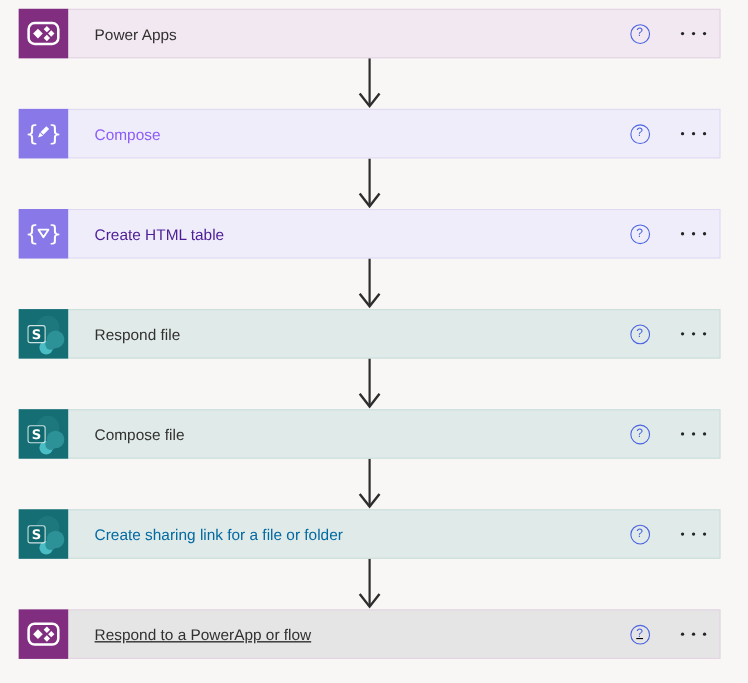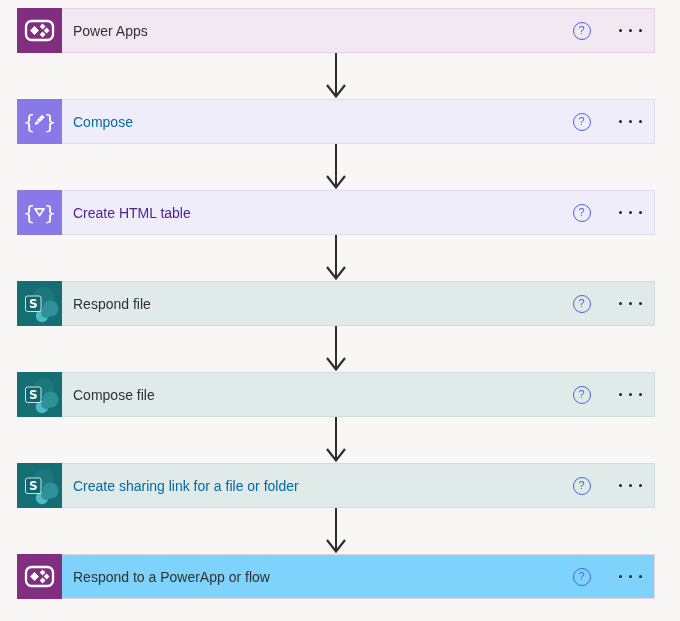--- a/index.html
+++ b/index.html
@@ -31,21 +31,21 @@
     width: 45px;
     height: 45px;
     flex: 0 0 45px;
     margin: -1px 0 -1px -1px;
     display: flex;
     align-items: center;
     justify-content: center;
   }
   .icon svg { display: block; }
   .label {
-    margin-left: 11px;
+    margin-left: 24px;
     font-size: 14px;
     color: #323130;
     white-space: nowrap;
     text-align: center;
   }
   .actions {
     margin-left: auto;
     display: flex;
     align-items: center;
     gap: 26px;
@@ -123,21 +123,21 @@
 
   <div class="step" style="background: rgb(240, 237, 251); border-color: rgb(223, 218, 242);">
     <div class="icon" style="background: rgb(137, 121, 232);">
     <svg width="45" height="45" viewBox="0 0 45 45">
       <text x="12" y="29.5" font-size="20" font-family="DejaVu Sans, sans-serif" fill="#FFFFFF" text-anchor="middle">{</text>
       <text x="33" y="29.5" font-size="20" font-family="DejaVu Sans, sans-serif" fill="#FFFFFF" text-anchor="middle">}</text>
       <line x1="21.2" y1="22.3" x2="26.4" y2="17.1" stroke="#FFFFFF" stroke-width="3.6"></line>
       <path d="M17.6 26 L19.3 21.4 L22.2 24.3 Z" fill="#FFFFFF"></path>
     </svg>
         </div>
-    <span class="label" style="color: #0369a1;">Compose</span>
+    <span class="label" style="color: #8b5cf6;">Compose</span>
     <div class="actions">
       <button class="help">?</button>
       <button class="menu">
         <span class="dot"></span>
         <span class="dot"></span>
         <span class="dot"></span>
       </button>
     </div>
   </div>
 
@@ -254,21 +254,21 @@
     </div>
   </div>
 
   <div class="connector">
     <svg width="28" height="46" viewBox="0 0 28 46">
       <line x1="14" y1="0" x2="14" y2="43" stroke="currentColor" stroke-width="2"></line>
       <polyline points="5,32 14,43.5 23,32" fill="none" stroke="currentColor" stroke-width="2.2"></polyline>
     </svg>
   </div>
 
-  <div class="step" style="background: #7dd3fc; border-color: rgb(227, 211, 225);">
+  <div class="step" style="background: #e5e5e5; border-color: rgb(227, 211, 225); text-decoration: underline;">
     <div class="icon" style="background: rgb(129, 46, 129);">
     <svg width="45" height="45" viewBox="0 0 45 45">
       <rect x="9" y="13" width="27" height="19" rx="5.5" fill="none" stroke="#FFFFFF" stroke-width="2.3"></rect>
       <path d="M17.5 18.1 L21.9 22.5 L17.5 26.9 L13.1 22.5 Z" fill="#FFFFFF"></path>
       <path d="M25.6 15.6 L28.5 18.5 L25.6 21.4 L22.7 18.5 Z" fill="#FFFFFF"></path>
       <path d="M29.6 19.6 L32.5 22.5 L29.6 25.4 L26.7 22.5 Z" fill="#FFFFFF"></path>
       <path d="M25.6 23.6 L28.5 26.5 L25.6 29.4 L22.7 26.5 Z" fill="#FFFFFF"></path>
     </svg>
         </div>
     <span class="label" style="color: rgb(50, 49, 48);">Respond to a PowerApp or flow</span>

